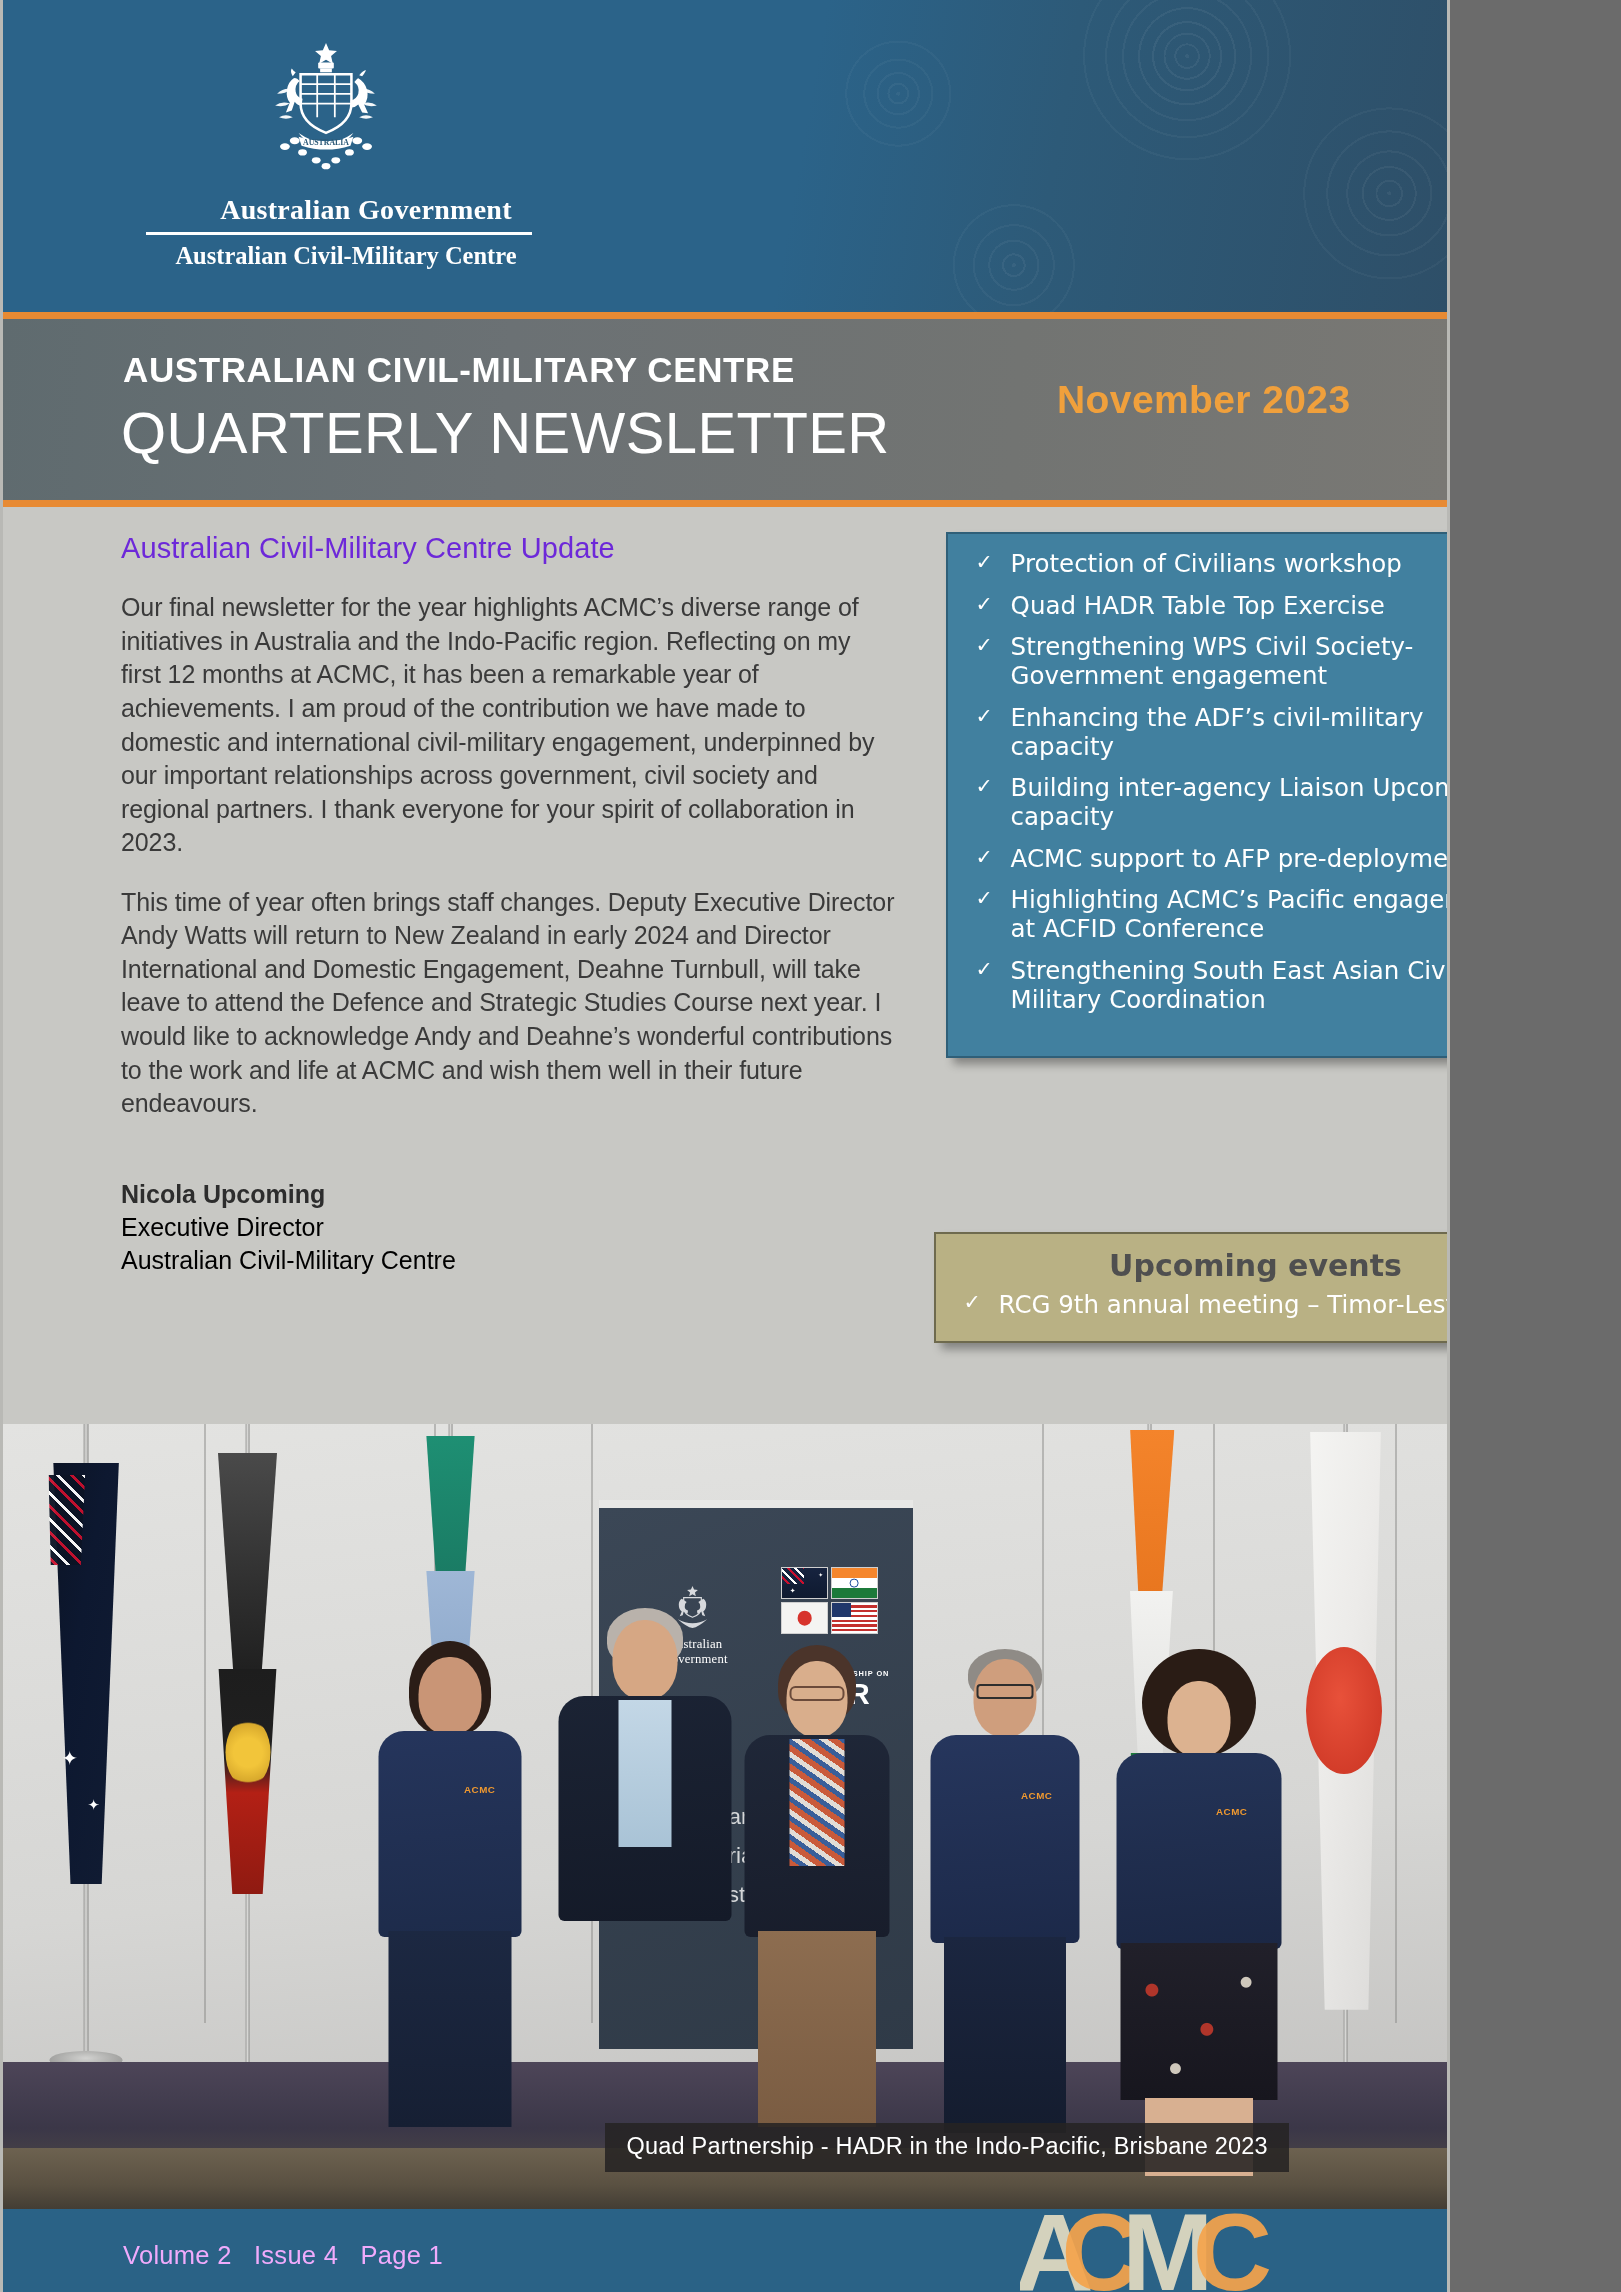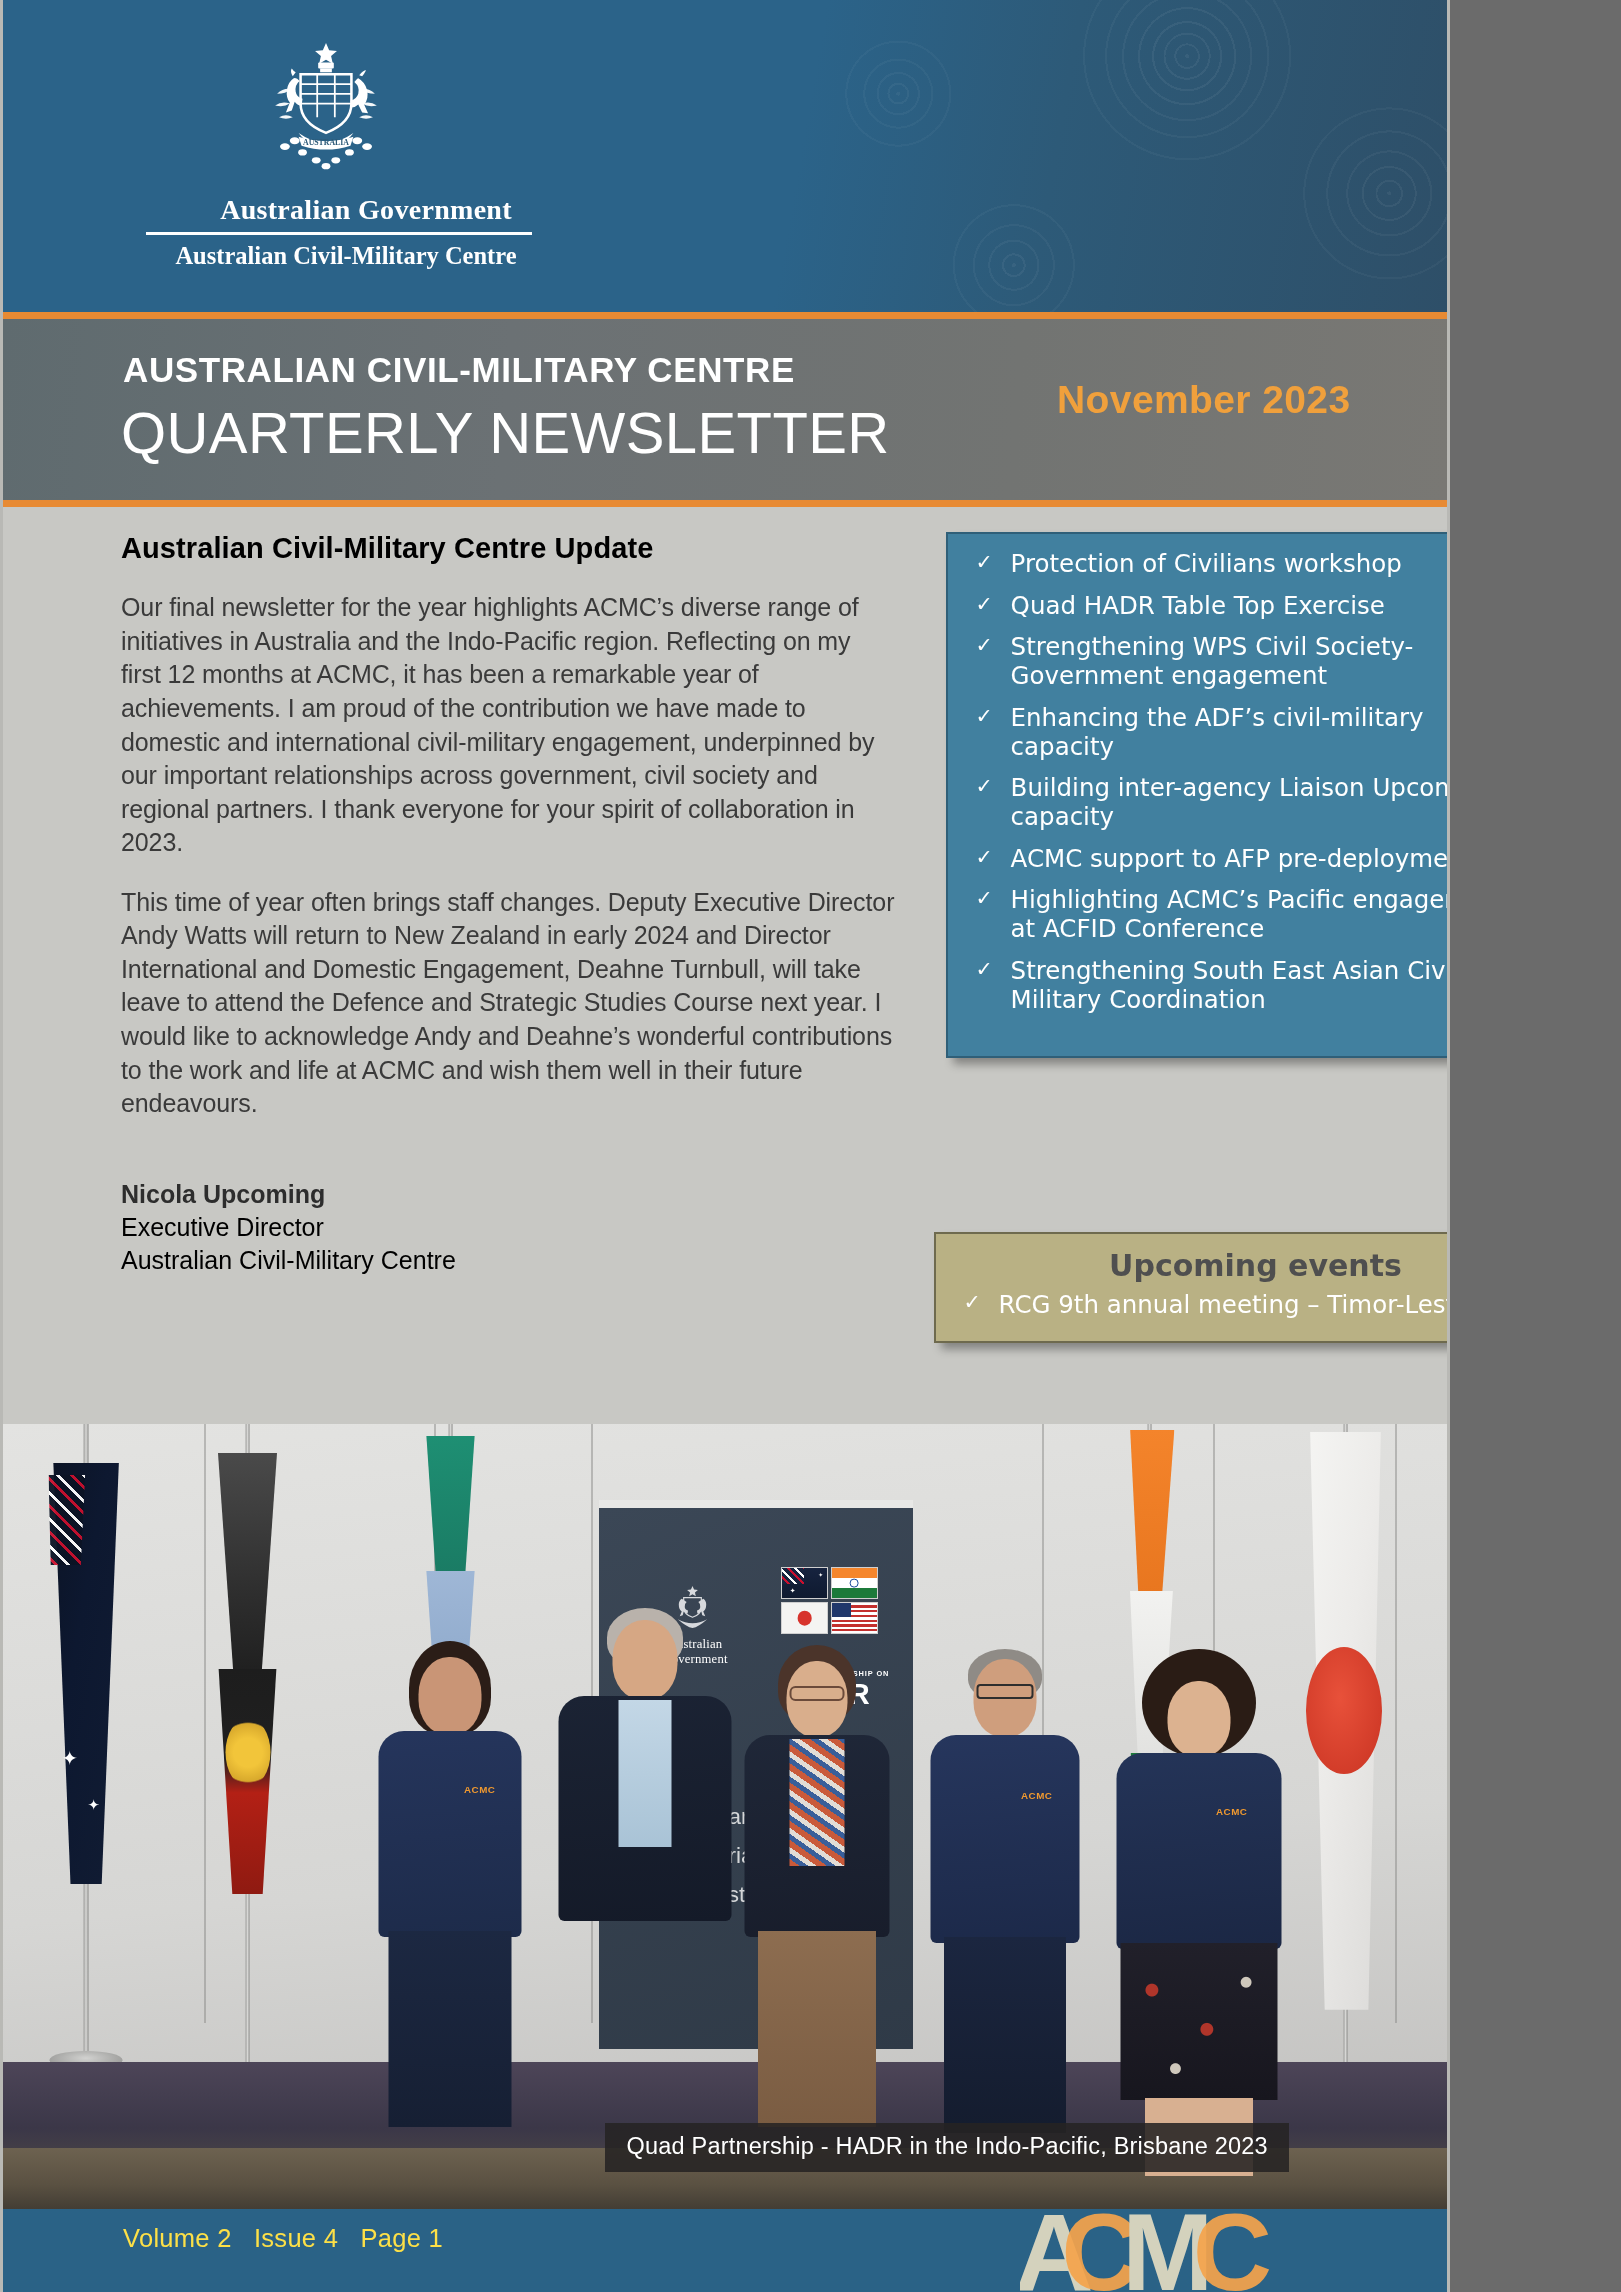--- a/index.html
+++ b/index.html
@@ -73,21 +73,21 @@
   .title-band .issue-date {
     position:absolute; left:1054px; top:59px; color:#f0a03c;
     font-size:39px; font-weight:bold; letter-spacing:0.4px;
   }
 
   
   .content { position:absolute; left:0; top:507px; width:100%; height:1686px; }
 
   .article { position:absolute; left:118px; top:24.5px; width:774px; z-index:6; }
   .article h2 {
-    color:#000000; font-size:29px; font-weight:bold; margin-bottom:26.5px;
+    color:#6d28d9; font-size:29px; font-weight:normal; margin-bottom:26.5px;
     letter-spacing:0.1px;
   }
   .article p {
     color:#3a3a3a; font-size:25px; line-height:1.345; margin-bottom:25.5px;
     letter-spacing:-0.1px;
   }
   .signature { margin-top:57px; }
   .signature .name { color:#2d2d2d; font-size:25px; font-weight:bold; line-height:1.32; }
   .signature .role { color:#000000; font-size:25px; line-height:1.32; }
 
@@ -182,21 +182,21 @@
     background:rgba(38,35,35,.88); color:#fff;
     font-size:23.5px; padding:9.8px 21.6px 11.8px 21.6px; letter-spacing:0.2px;
   }
 
   
   .footer {
     position:absolute; left:0; top:2199px; width:100%; height:93px;
     background:#2a6286; overflow:hidden;
   }
   .footer .volinfo {
-    position:absolute; left:120px; top:25px; color:#fde047; font-size:25.5px; letter-spacing:0.3px;
+    position:absolute; left:120px; top:42px; color:#f0abfc; font-size:25.5px; letter-spacing:0.3px;
   }
   .acmc-logo { position:absolute; right:162px; top:-3.9px; width:265px; height:102px; }
   .acmc-logo svg { width:100%; height:100%; }
 </style>
 </head>
 <body>
 
 <div class="page">
 
   <div class="masthead">

